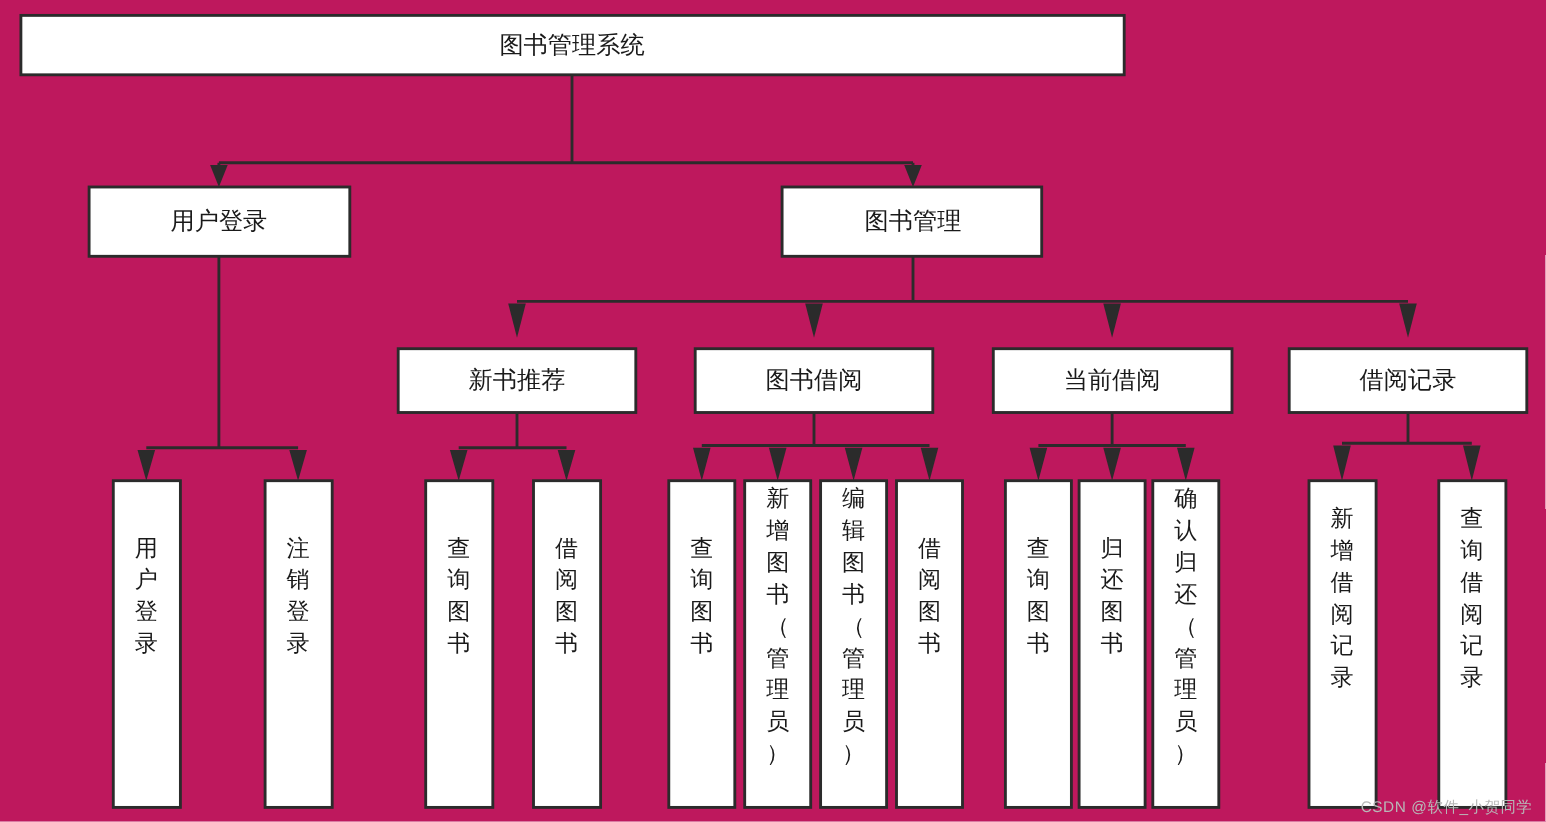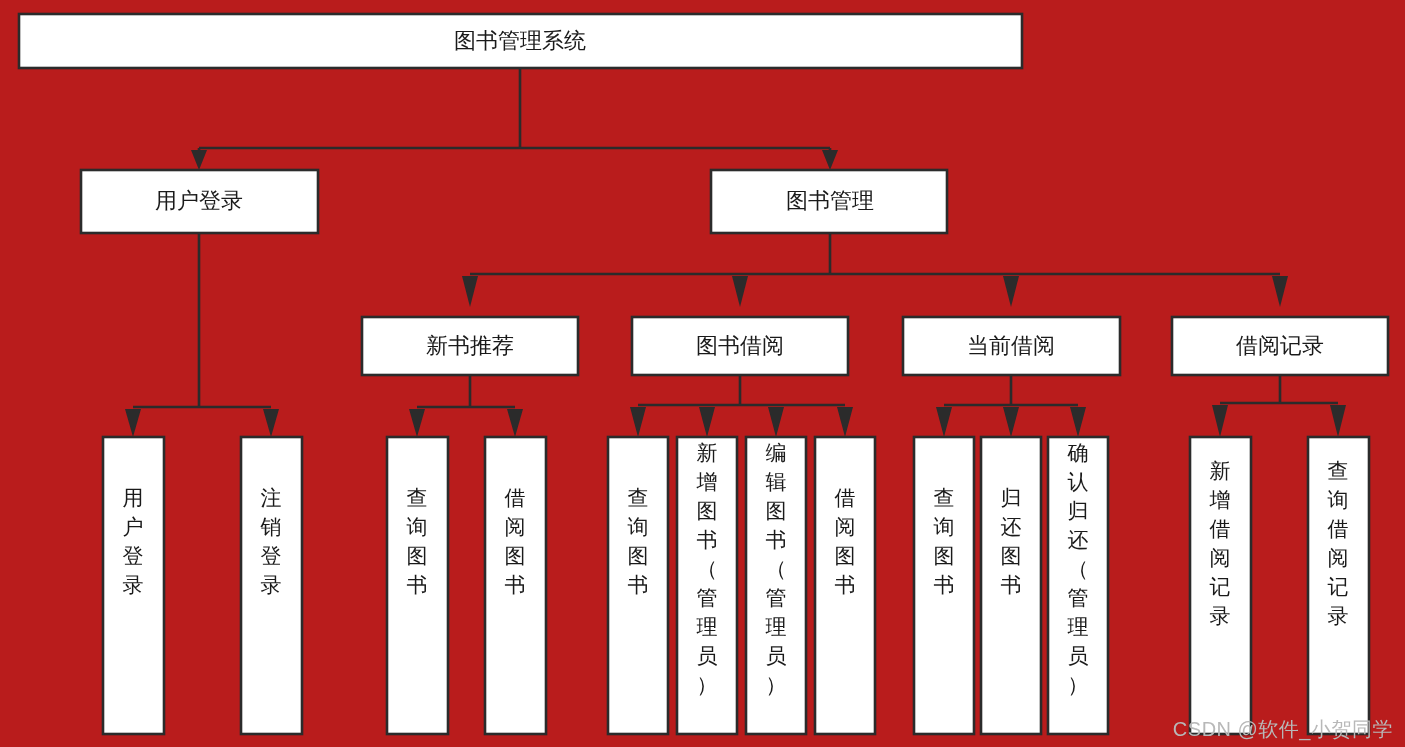--- a/index.html
+++ b/index.html
@@ -8,21 +8,21 @@
     padding: 0;
     background: #ffffff;
   }
   body {
     font-family: "Liberation Sans", "DejaVu Sans", sans-serif;
   }
   #diagram-root {
     position: relative;
     width: 1405px;
     height: 747px;
-    background: #b91c1c;
+    background: #be185d;
     overflow: hidden;
   }
   svg#tree-svg {
     position: absolute;
     left: 0;
     top: 0;
     width: 1405px;
     height: 747px;
   }
   .node-rect {
@@ -51,21 +51,21 @@
     font-family: "Liberation Sans", "DejaVu Sans", sans-serif;
     font-size: 21px;
     fill: #1a1a1a;
     text-anchor: middle;
   }
   .watermark {
     position: absolute;
     right: 12px;
     bottom: 4px;
     font-family: "Liberation Sans", "DejaVu Sans", sans-serif;
-    font-size: 20px;
+    font-size: 14px;
     color: #b8b8b8;
     letter-spacing: 0.5px;
     white-space: nowrap;
     pointer-events: none;
   }
 </style>
 </head>
 <body>
 
 <div id="diagram-root">

